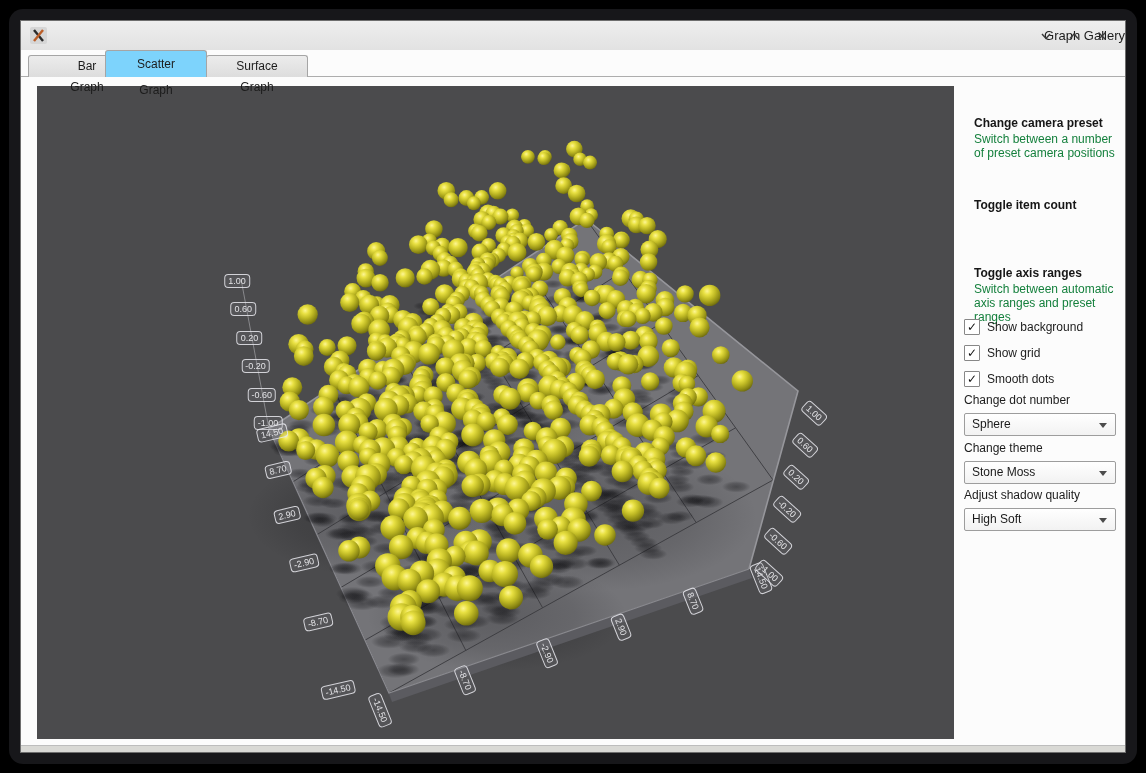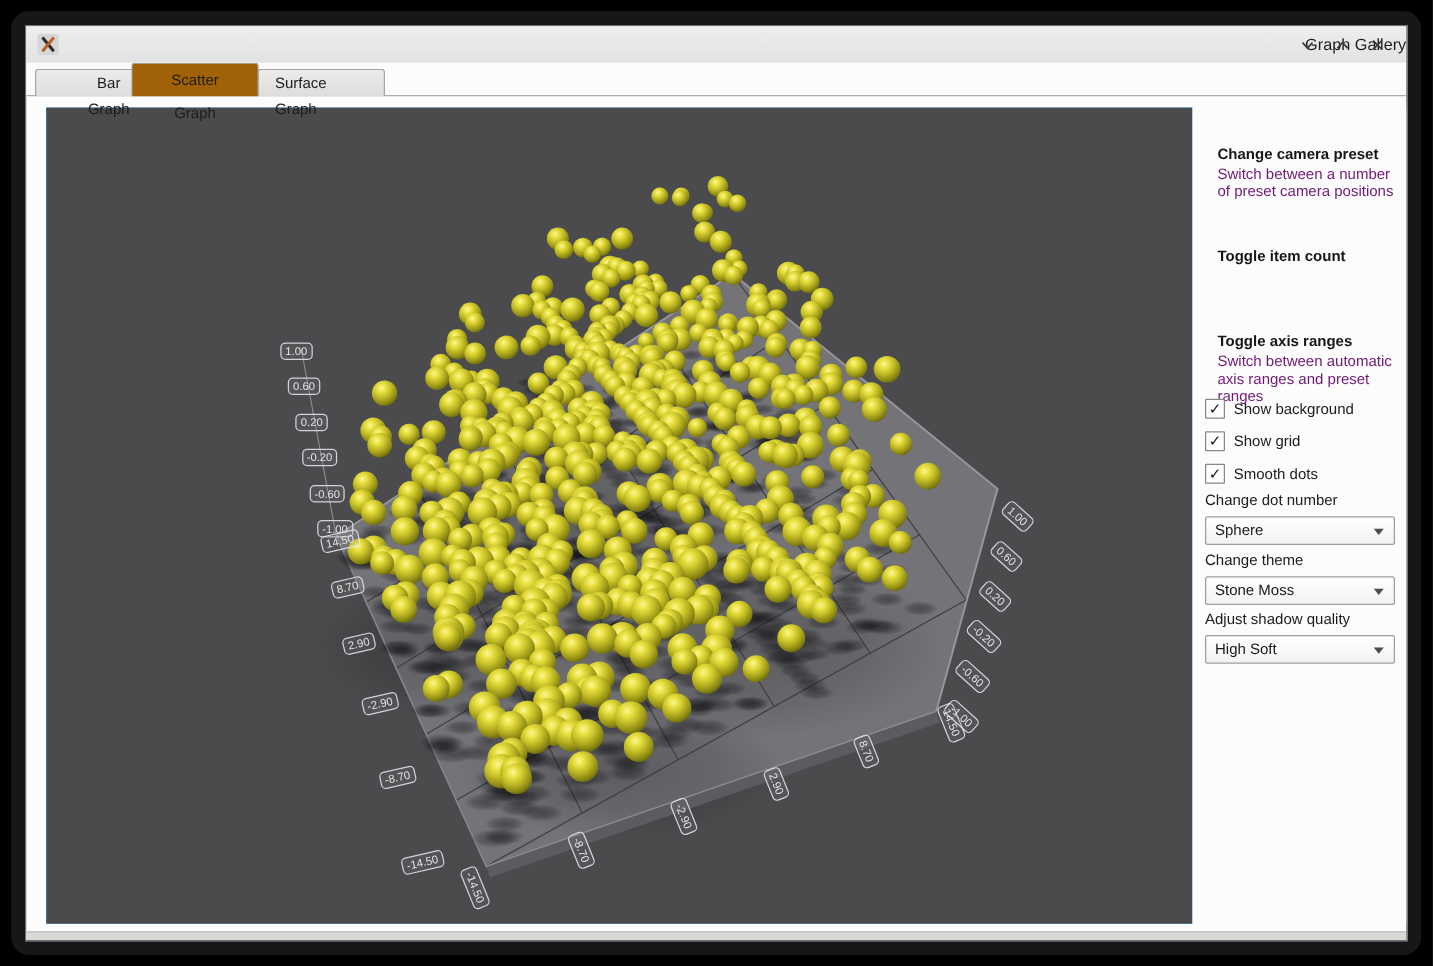--- a/index.html
+++ b/index.html
@@ -15,32 +15,32 @@
   .win-title{position:absolute;left:0;top:0;width:100%;height:29px;line-height:29px;text-align:right;
     font-size:13px;color:#1d1d1d;}
   .win-btns{position:absolute;right:14px;top:0;height:29px;display:flex;align-items:center;gap:10px;}
   .win-btn{width:18px;height:18px;display:flex;align-items:center;justify-content:center;cursor:default;}
   
   .tabbar{position:absolute;left:0;top:29px;width:100%;height:27px;background:#fcfcfc;}
   .tabbar::after{content:"";position:absolute;left:0;bottom:0;width:100%;height:1px;background:#adadad;}
   .tab{position:absolute;bottom:0;height:21px;line-height:21px;padding:0 13px;font-size:12px;color:#1c1c1c;
     background:linear-gradient(#ececec,#dddddd);border:1px solid #a5a5a5;border-bottom:none;
     border-radius:3px 3px 0 0;z-index:1;}
-  .tab.active{height:26px;line-height:26px;background:#a16207;z-index:3;}
+  .tab.active{height:26px;line-height:26px;background:#7dd3fc;z-index:3;}
   
   .plot{position:absolute;left:16px;top:65px;width:917px;height:653px;background:#0369a1;overflow:hidden;}
   .plot svg{position:absolute;left:0;top:0;}
   .t-label{position:absolute;color:#e3e3e6;font-size:9px;line-height:12px;padding:0 3px;
     border:1px solid rgba(233,233,238,0.85);border-radius:4px;background:rgba(130,130,135,0.18);
     white-space:nowrap;}
   
   .panel{position:absolute;left:933px;top:65px;width:173px;height:653px;background:#fcfcfc;padding-left:44px;}
   .cmd-btn{position:absolute;left:20px;width:150px;cursor:default;}
   .cmd-title{font-size:12px;font-weight:bold;color:#161616;margin-bottom:2px;}
-  .cmd-desc{font-size:12px;color:#701a75;line-height:14px;}
+  .cmd-desc{font-size:12px;color:#15803d;line-height:14px;}
   .chk-row{position:absolute;left:10px;height:16px;display:flex;align-items:center;gap:7px;cursor:default;}
   .chk-box{width:14px;height:14px;background:#fff;border:1px solid #878787;border-radius:1px;
     display:flex;align-items:center;justify-content:center;font-size:12px;color:#111;}
   .chk-label{font-size:12px;color:#1c1c1c;}
   .dd-label{position:absolute;left:10px;font-size:12px;color:#1c1c1c;}
   .combo{position:absolute;left:10px;width:152px;height:23px;box-sizing:border-box;
     background:linear-gradient(#ffffff,#f2f2f2);border:1px solid #9d9d9d;border-radius:2px;
     font-size:12px;color:#1a1a1a;line-height:21px;padding-left:7px;cursor:default;}
   .combo .arr{position:absolute;right:8px;top:9px;width:0;height:0;
     border-left:4px solid transparent;border-right:4px solid transparent;border-top:5px solid #4c4c4c;}
@@ -76,21 +76,21 @@
         <svg width="12" height="12">
               <path d="M2.5,2.5 L9.5,9.5 M9.5,2.5 L2.5,9.5" fill="none" stroke="#3b3b3b" stroke-width="1.4"></path>
             </svg>
       </div>
     </div>
   </div>
 
   <div class="tabbar">
         <div class="tab" style="left: 7px; width: 50px; text-align: center; padding-left: 33px;">Bar Graph</div>
         <div class="tab active" style="left: 84px; width: 74px; text-align: center;">Scatter Graph</div>
-        <div class="tab" style="left: 185px; width: 74px; ">Surface Graph</div>
+        <div class="tab" style="left: 185px; width: 74px; text-align: center;">Surface Graph</div>
       </div>
 
   <div class="plot" id="plot">
         <svg width="917" height="653">
           <defs>
             <radialGradient id="ball" cx="0.38" cy="0.3" r="0.78">
               <stop offset="0" stop-color="#fdf595"></stop>
               <stop offset="0.22" stop-color="#e9e143"></stop>
               <stop offset="0.5" stop-color="#bfb924"></stop>
               <stop offset="0.78" stop-color="#8e8a14"></stop>

